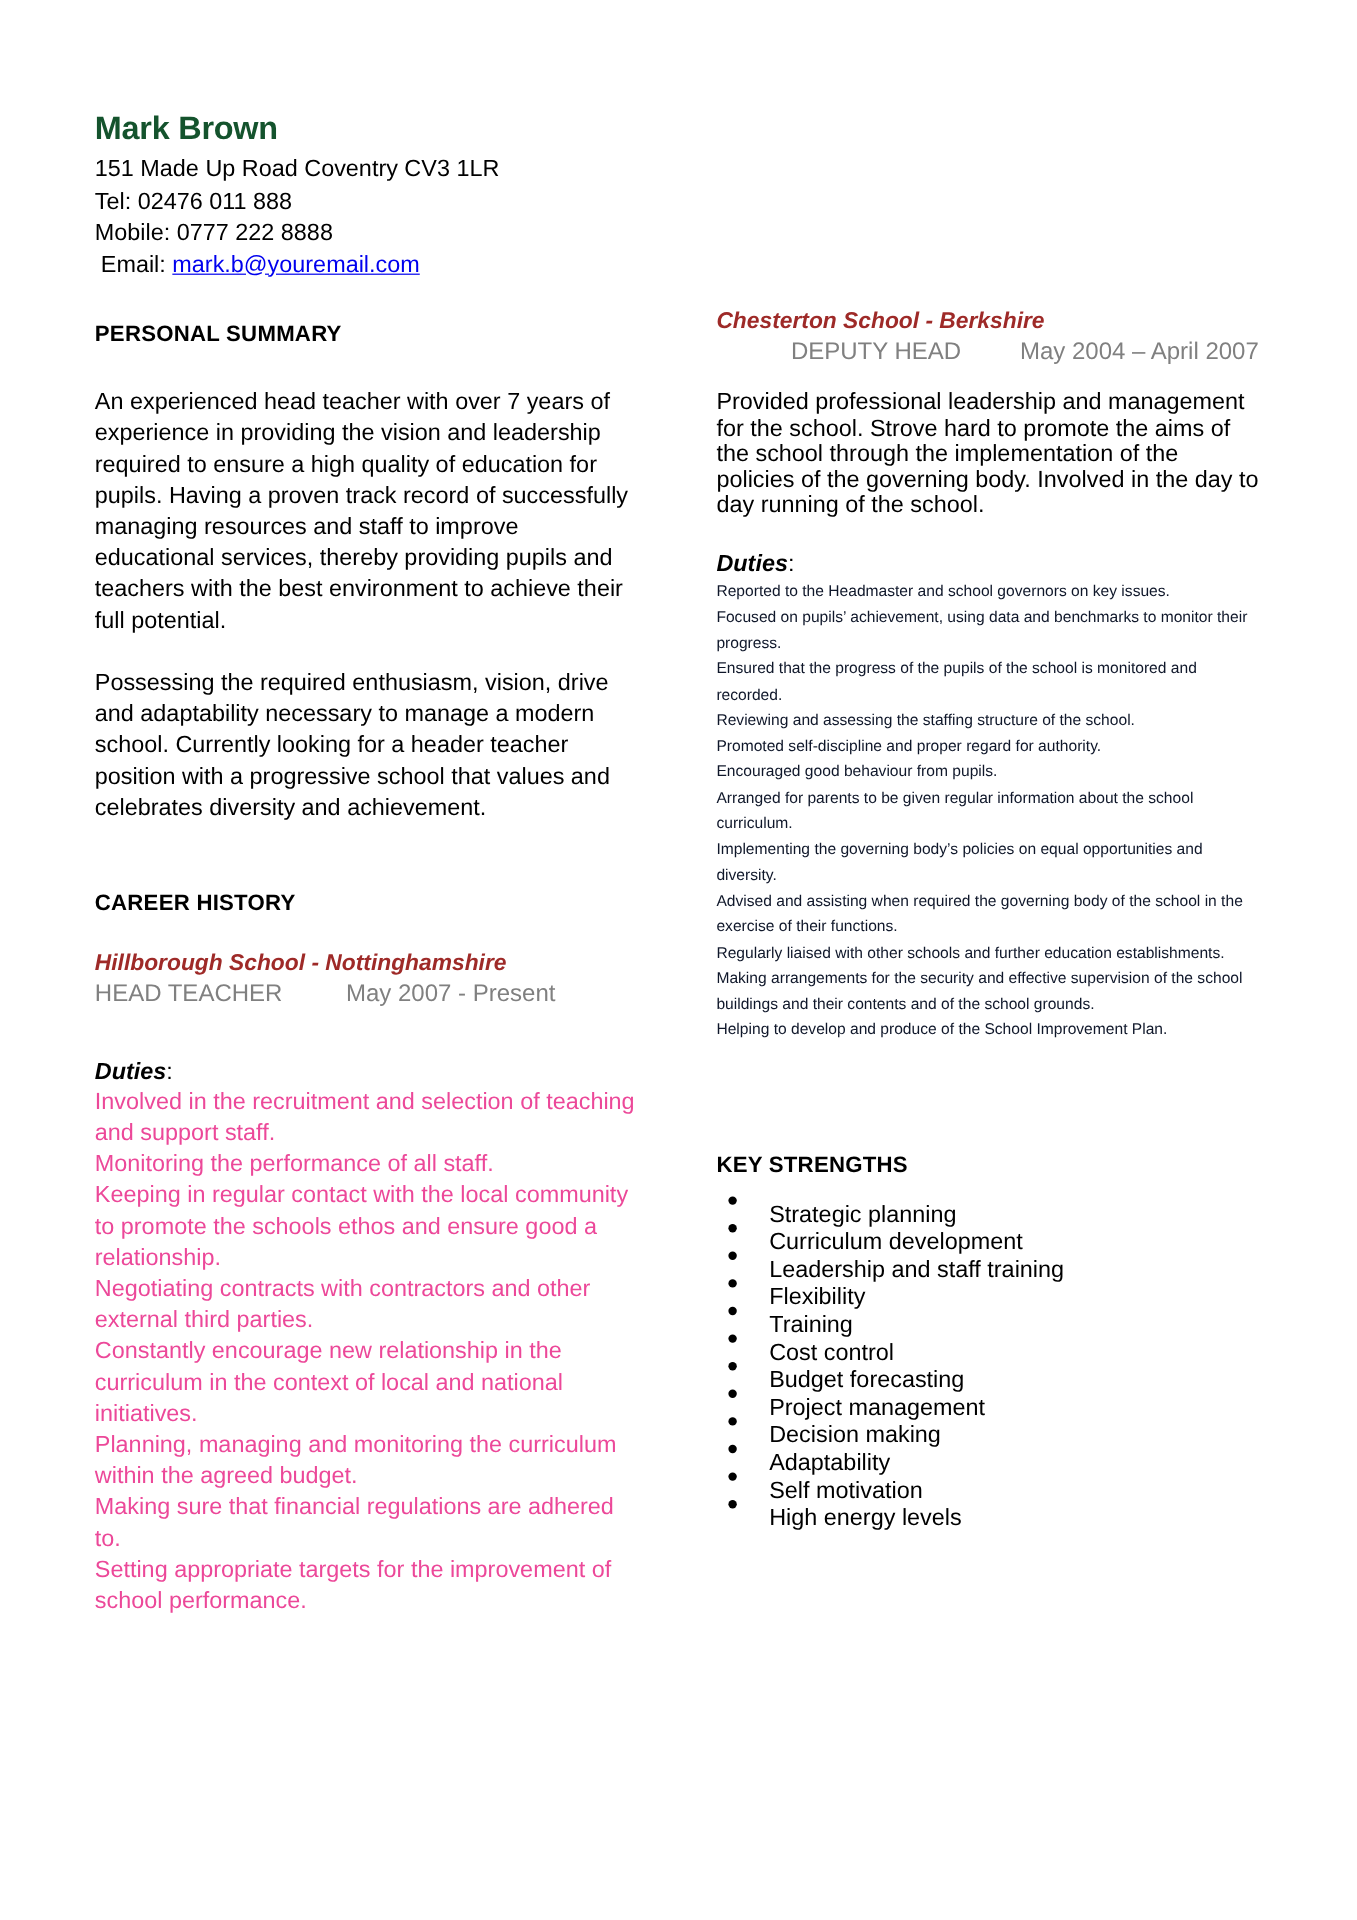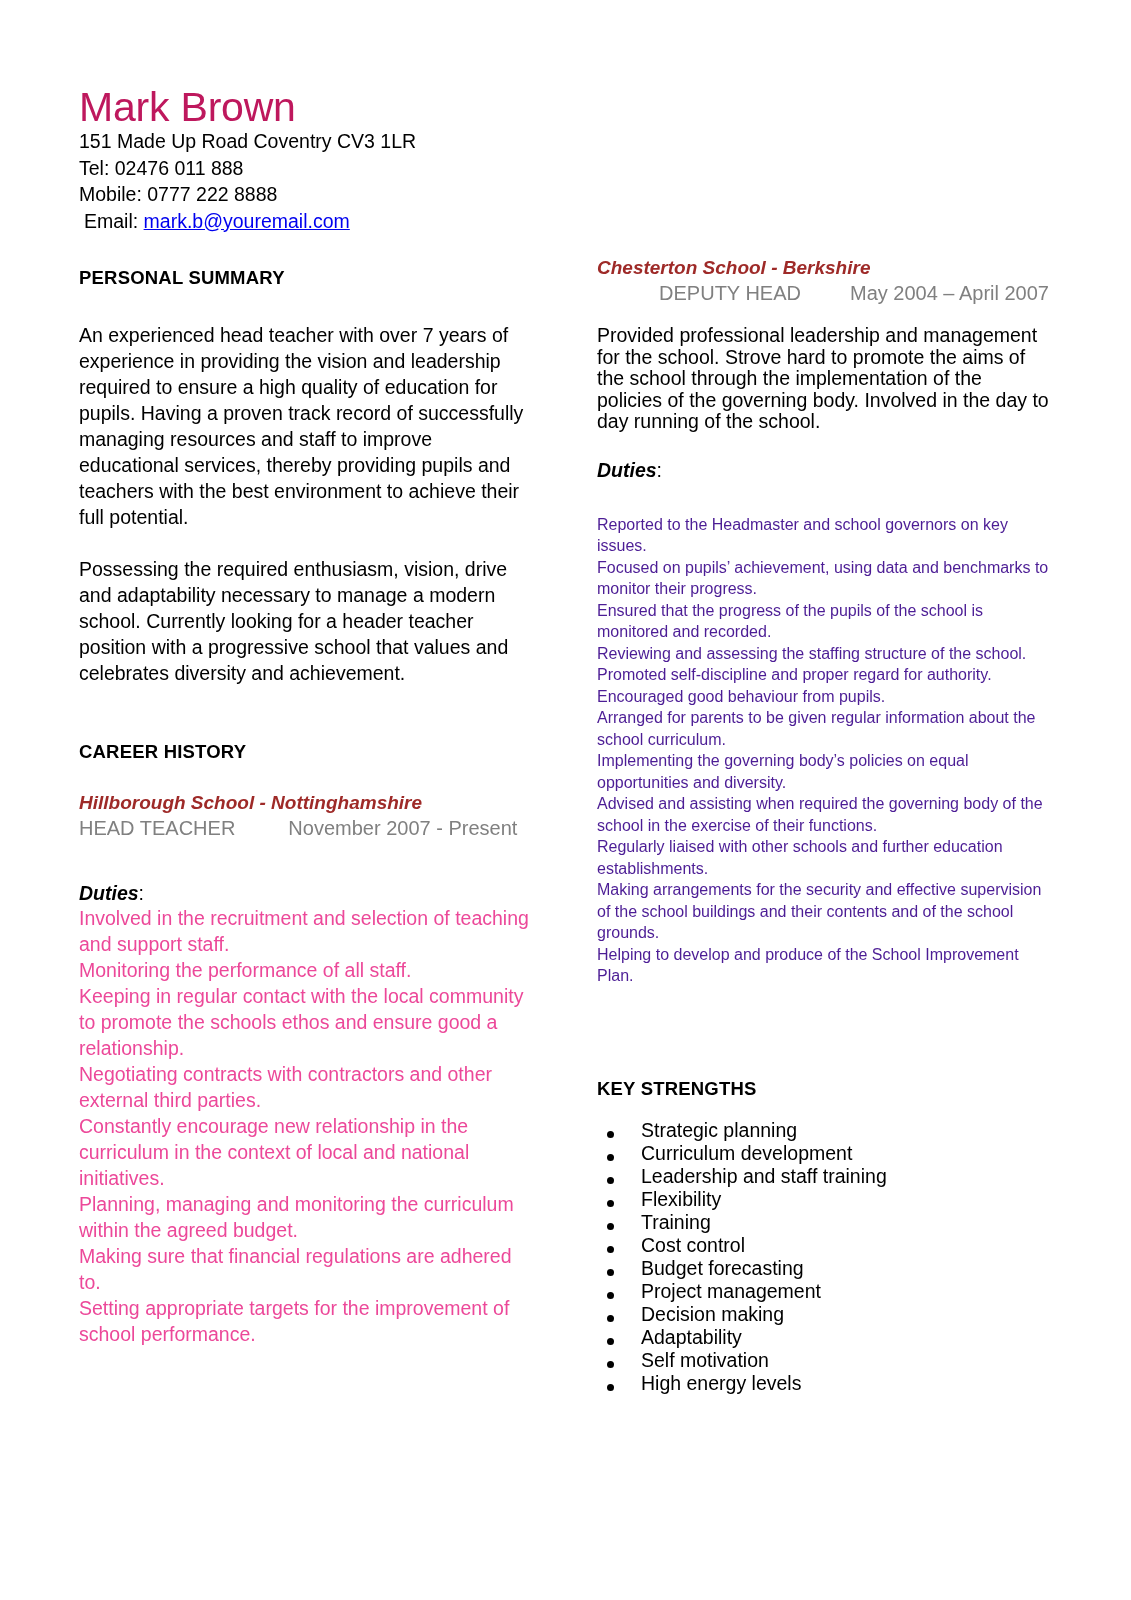--- a/index.html
+++ b/index.html
@@ -26,25 +26,25 @@
   }
 
   
   .header {
     position: absolute;
     left: 79px;
     top: 86px;
     width: 500px;
   }
   .cv-name {
-    font-size: 41px;
-    font-weight: normal;
+    font-size: 27px;
+    font-weight: bold;
     letter-spacing: -0.2px;
     line-height: 42px;
-    color: #be185d;
+    color: #14532d;
   }
   .contact-line {
     font-size: 19.5px;
     line-height: 26.5px;
     color: #000;
     white-space: nowrap;
   }
   .contact-line.email-line { padding-left: 5px; }
   .email-link {
     color: #0000ee;
@@ -118,38 +118,37 @@
   .duties-label .colon {
     font-weight: normal;
     font-style: normal;
   }
   .duties-list-loose {
     font-size: 19.5px;
     line-height: 26px;
     color: #ec4899;
   }
   .duties-list-tight {
-    font-size: 16px;
+    font-size: 13px;
     line-height: 21.5px;
-    color: #4c1d95;
-    margin-top: 32px;
+    color: #0f172a;
   }
   .duty-item { }
 
   
   .strengths-list {
     list-style: none;
     margin-top: 18px;
   }
   .strength-item {
     font-size: 19.5px;
     line-height: 23px;
     color: #000;
     display: flex;
-    align-items: flex-end;
+    align-items: flex-start;
   }
   .bullet-dot {
     width: 7px;
     height: 7px;
     border-radius: 50%;
     background: #000;
     flex: 0 0 auto;
     margin-left: 10px;
     margin-right: 27px;
     transform: translateY(-4px);
@@ -181,21 +180,21 @@
     <div class="para-loose">An experienced head teacher with over 7 years of experience in providing the vision and leadership required to ensure a high quality of education for pupils.  Having a proven track record of successfully managing resources and staff to improve educational services, thereby providing pupils and teachers with the best environment to achieve their full potential.</div>
     <div class="para-loose">Possessing the required enthusiasm, vision, drive and adaptability necessary to manage a modern school. Currently looking for a header teacher position with a progressive school that values and celebrates diversity and achievement.</div>
 
     <div class="spacer-32"></div>
     <div class="spacer-22"></div>
     <div class="section-heading">CAREER HISTORY</div>
     <div class="spacer-26"></div>
 
     <div>
       <div class="job-company">Hillborough School - Nottinghamshire</div>
-      <div class="job-titlerow"><span class="job-title">HEAD TEACHER</span><span class="gap-sm" style="width:53px">&nbsp;</span><span class="job-dates">November 2007 - Present</span></div>
+      <div class="job-titlerow"><span class="job-title">HEAD TEACHER</span><span class="gap-sm" style="width:53px">&nbsp;</span><span class="job-dates">May 2007 - Present</span></div>
       <div class="spacer-14"></div>
       <div class="spacer-26"></div>
       <div class="duties-label"><span>Duties</span><span class="colon">:</span></div>
       <div class="duties-list-loose">
         <div class="duty-item">Involved in the recruitment and selection of teaching and support staff.</div>
         <div class="duty-item">Monitoring the performance of all staff.</div>
         <div class="duty-item">Keeping in regular contact with the local community to promote the schools ethos and ensure good a relationship.</div>
         <div class="duty-item">Negotiating contracts with contractors and other external third parties.</div>
         <div class="duty-item">Constantly encourage new relationship in the curriculum in the context of local and national initiatives.</div>
         <div class="duty-item">Planning, managing and monitoring the curriculum within the agreed budget.</div>

